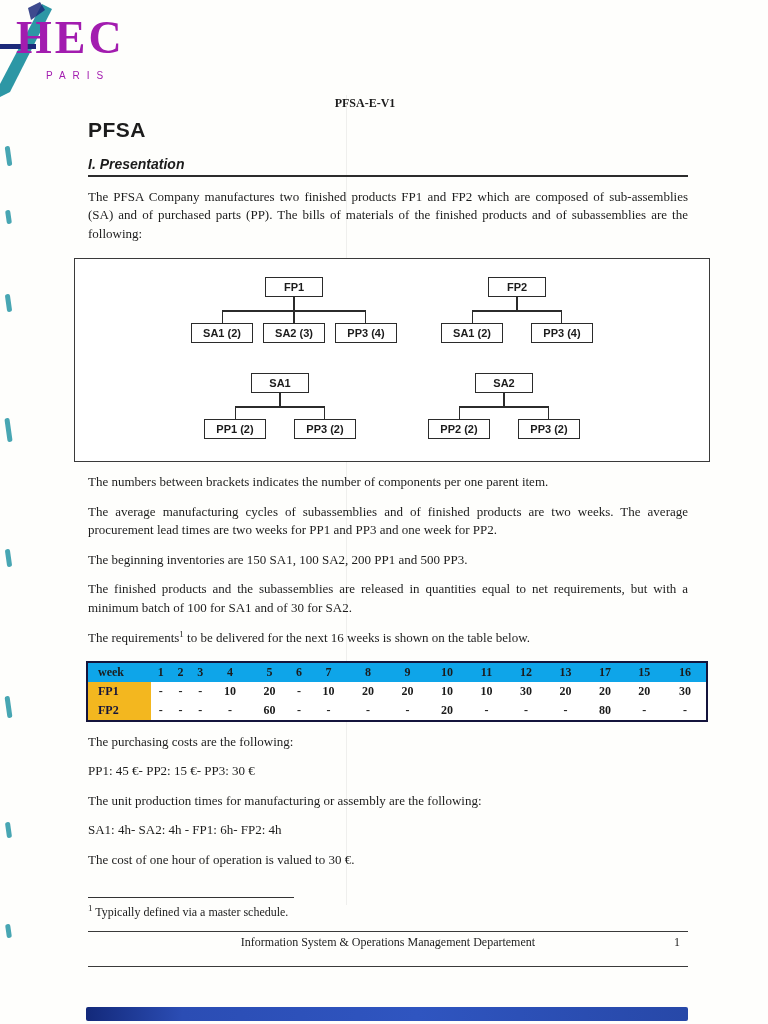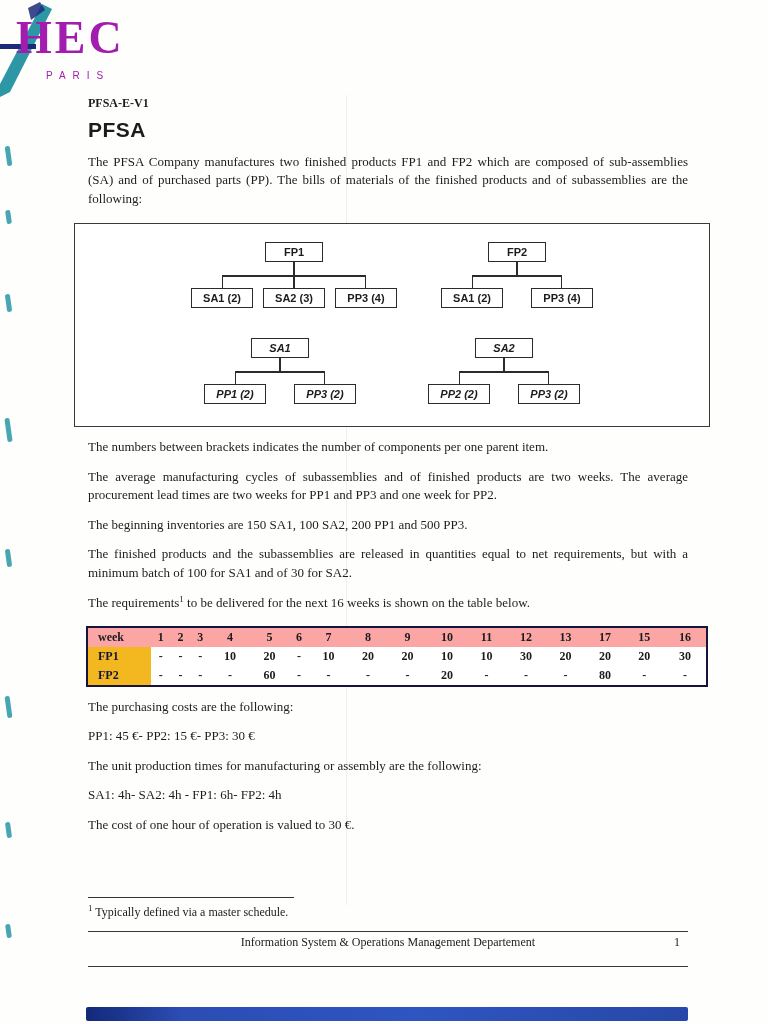--- a/index.html
+++ b/index.html
@@ -15,32 +15,32 @@
     background:linear-gradient(90deg,#13297a 0%, #2b4db4 16%, #2f55c0 55%, #2748a8 100%); }
 
   
   .logo { position:absolute; top:12px; left:0; width:160px; height:78px; color:#a21caf; }
   .logo-bar { position:absolute; top:32px; left:0; width:36px; height:5px; background:#1c2a7a; }
   .logo-text { position:absolute; top:2px; left:16px; font-family:"Liberation Serif",serif; font-weight:bold; font-size:46px; line-height:1.05; letter-spacing:3px; }
   .logo-sub { position:absolute; top:58px; left:46px; font-family:"Liberation Sans",sans-serif; font-weight:normal; font-size:10px; letter-spacing:7px; }
 
   
   .content { position:relative; padding:0 80px 0 88px; }
-  .doc-code { padding-top:96px; padding-right:46px; text-align:left; font-weight:bold; font-size:12px; }
+  .doc-code { padding-top:96px; padding-right:46px; text-align:center; font-weight:bold; font-size:12px; }
   .title { margin-top:7px; font-family:"Liberation Sans",sans-serif; font-weight:bold; font-size:21px; letter-spacing:.5px; }
   .section-heading { margin-top:14px; font-family:"Liberation Sans",sans-serif; font-weight:bold; font-style:italic; font-size:14px;
     border-bottom:2px solid #2c2c2c; padding-bottom:3px; }
   .para { margin-top:11px; font-size:13px; line-height:1.42; text-align:justify; }
   sup { font-size:9px; }
 
   
   .bom-box { margin-top:15px; margin-left:-14px; width:636px; border:1.6px solid #3a3a3a; padding:18px 0 22px; background:#fff; }
   .bom-row { display:flex; justify-content:center; gap:44px; }
   .bom-row + .bom-row { margin-top:30px; }
-  .bom-row.r2 { gap:72px;font-style:italic; }
+  .bom-row.r2 { gap:72px; }
   .tree { text-align:center; }
   .tree.c3 { width:206px; }
   .tree.c2 { width:152px; }
   .node { display:inline-block; width:62px; padding:3px 0; border:1.5px solid #2b2b2b; background:#fff;
     font-family:"Liberation Sans",sans-serif; font-weight:bold; font-size:11px; }
   .tree-top .node { width:58px; }
   .connector { position:relative; height:26px; }
   .connector i { position:absolute; display:block; background:#2b2b2b; }
   .connector .v { width:1.4px; height:13px; }
   .connector .vp { top:0; left:calc(50% - .7px); }
@@ -49,21 +49,21 @@
   .c3 .h { left:31px; width:144px; }
   .c3 .vc1 { left:31px; } .c3 .vc2 { left:calc(50% - .7px); } .c3 .vc3 { left:174px; }
   .c2 .h { left:31px; width:90px; }
   .c2 .vc1 { left:31px; } .c2 .vc2 { left:120px; }
   .tree-children { display:flex; gap:10px; }
   .c2 .tree-children { gap:28px; }
 
   
   .req-table { margin-top:13px; margin-left:-2px; width:622px; border-collapse:collapse; border:2.5px solid #14143c; font-size:12px; }
   .req-table th, .req-table td { font-weight:bold; text-align:center; padding:2px 0; }
-  .req-table thead th { background:#fca5a5;margin-top:10px; }
+  .req-table thead th { background:#0ea5e9;margin-top:10px; }
   .req-table th.week-label { width:64px; text-align:left; padding-left:10px; }
   .req-table tbody th.row-label { width:64px; background:#f3b71f; text-align:left; padding-left:10px; color:#14143c; }
   .req-table td { background:#fff; }
 
   
   .footnote { position:absolute; left:88px; top:897px; width:600px; font-size:12px; }
   .footnote-rule { width:206px; border-top:1.3px solid #333; margin-bottom:5px; }
   .footer { position:absolute; left:88px; top:931px; width:600px; border-top:1.3px solid #3a3a3a; border-bottom:1.3px solid #3a3a3a;
     padding:3px 0 16px; font-size:12px; text-align:center; }
   .footer .pagenum { position:absolute; right:8px; top:3px; }
@@ -91,20 +91,21 @@
   <div class="logo">
     <div class="logo-bar"></div>
     <div class="logo-text">HEC</div>
     <div class="logo-sub">PARIS</div>
   </div>
 
   <div class="content">
 
     <div class="doc-code">PFSA-E-V1</div>
     <h1 class="title">PFSA</h1>
+    <h2 class="section-heading">I. Presentation</h2>
 
     <p class="para">The PFSA Company manufactures two finished products FP1 and FP2 which are composed of sub-assemblies (SA) and of purchased parts (PP). The bills of materials of the finished products and of subassemblies are the following:</p>
 
     <div class="bom-box">
       <div class="bom-row">
         <div class="tree c3">
           <div class="tree-top"><span class="node">FP1</span></div>
           <div class="connector">
               <i class="v vp"></i>
               <i class="h"></i>

